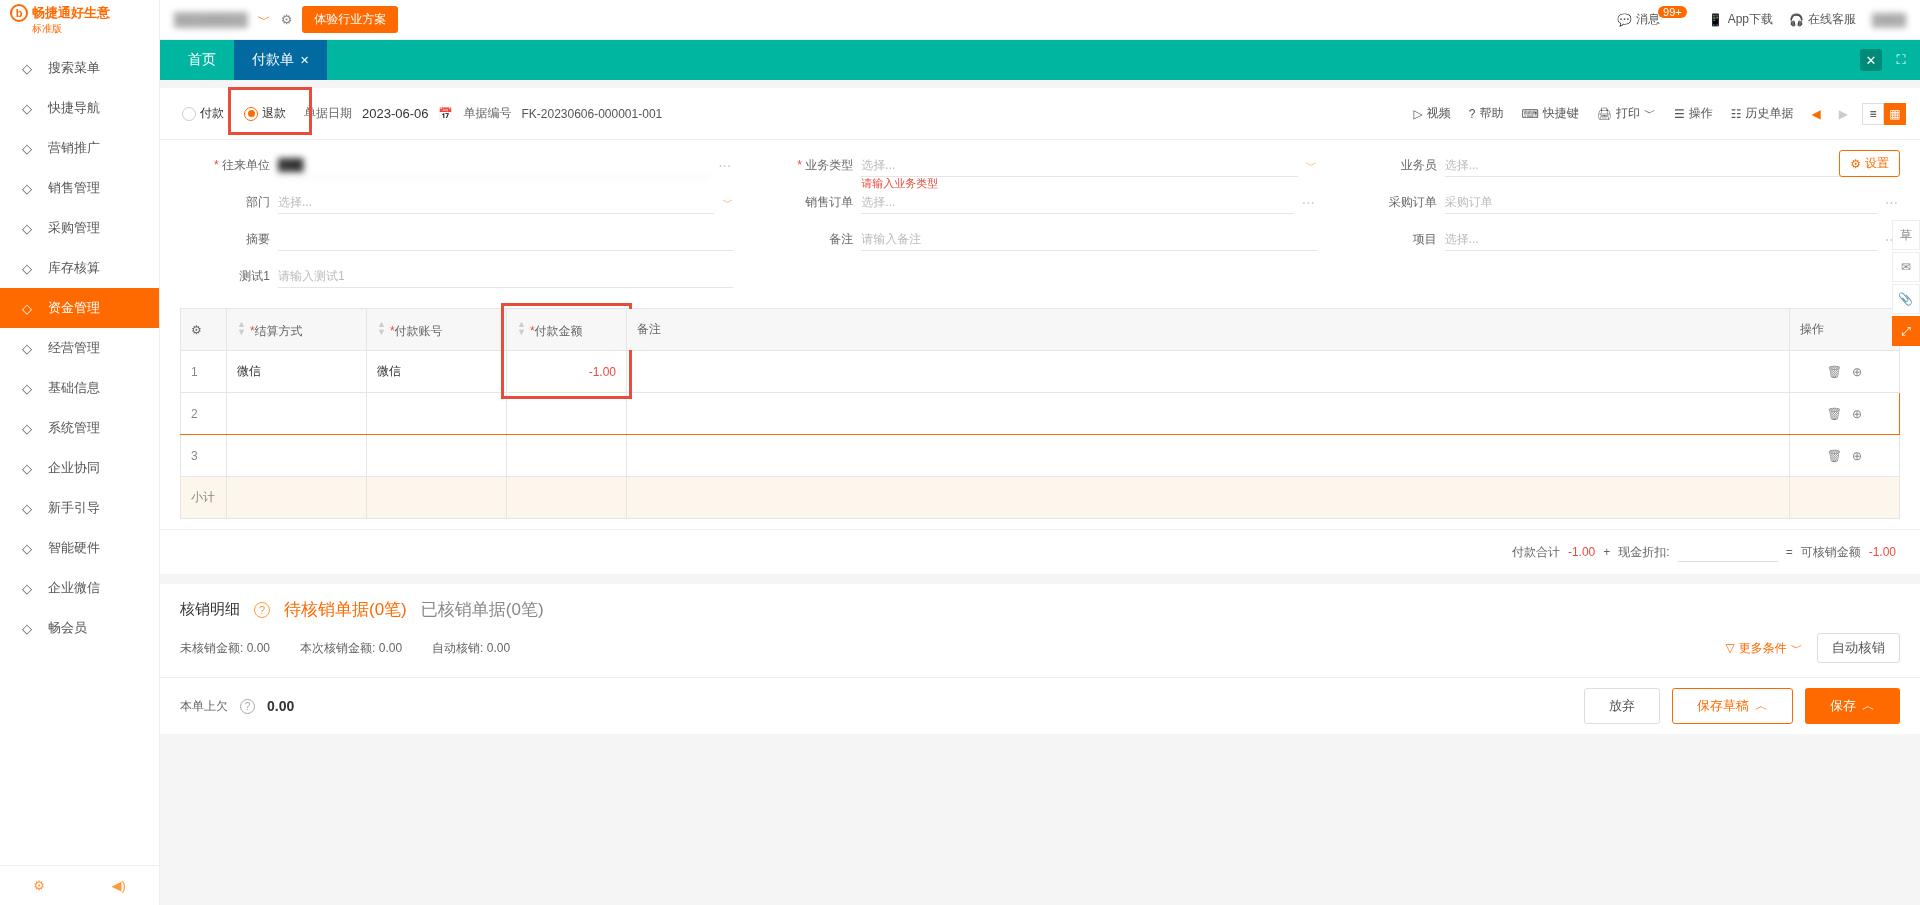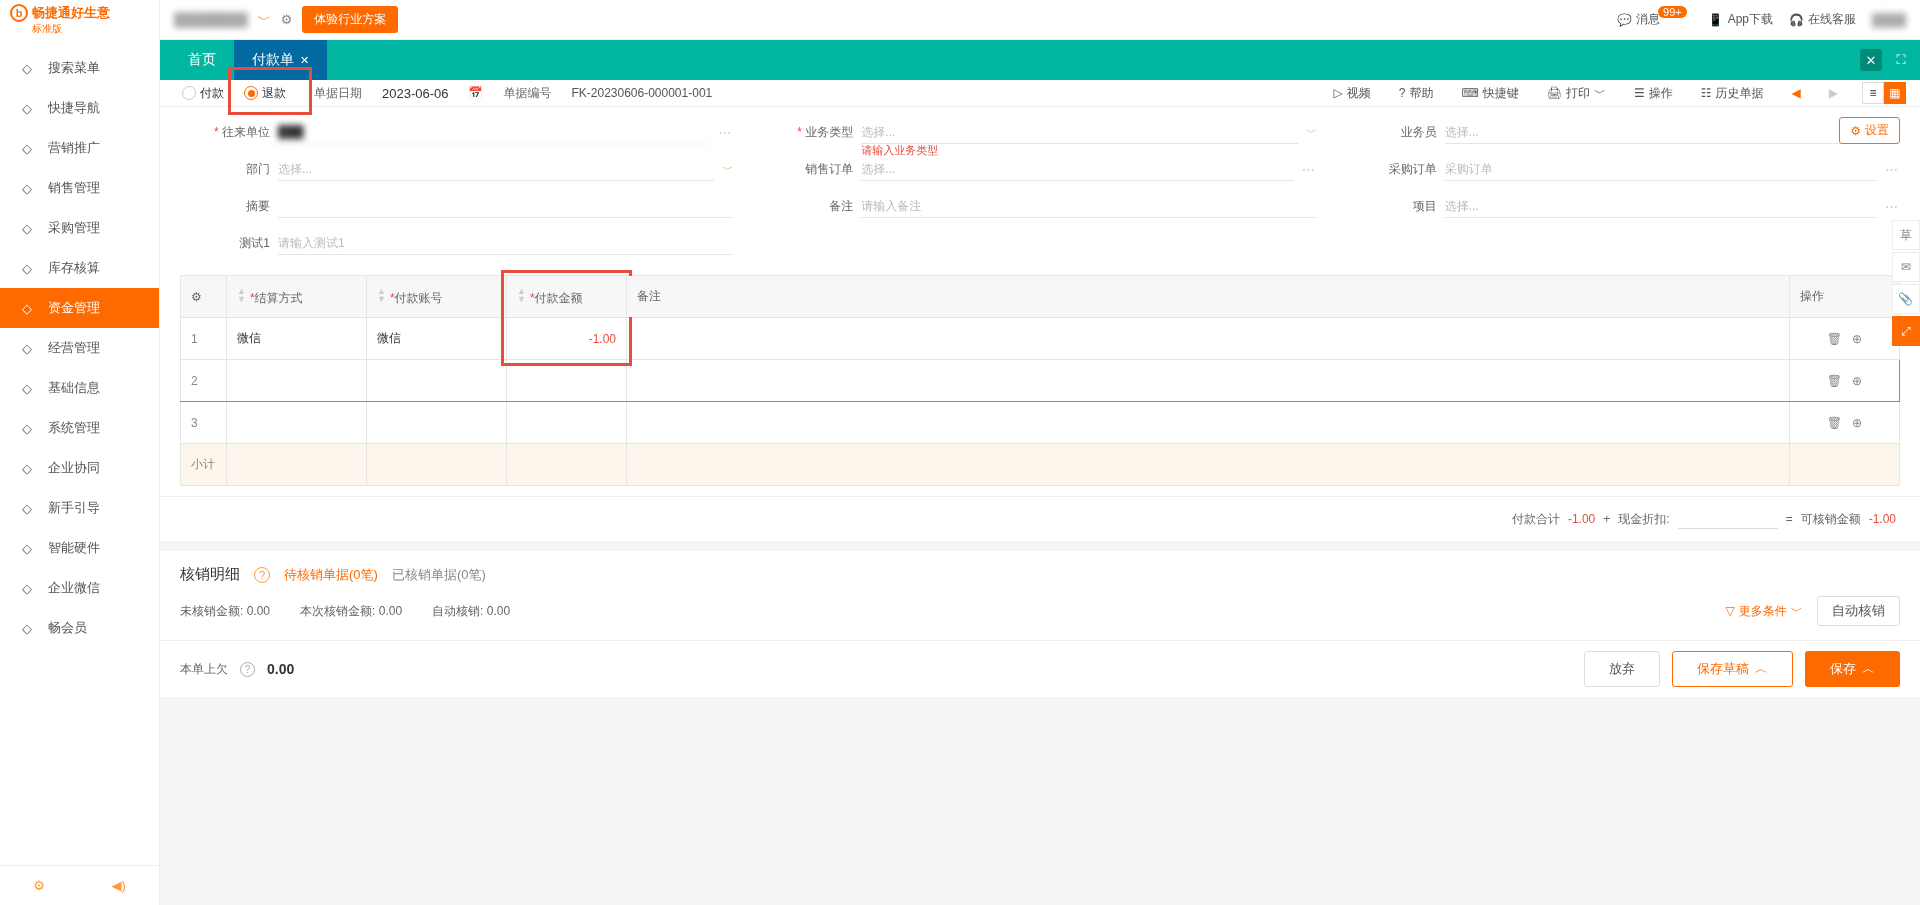--- a/index.html
+++ b/index.html
@@ -36,21 +36,21 @@
 
 .tabstrip { height: 40px; background: #00b6a0; display:flex; align-items:center; padding-left:10px; position:relative;}
 .tab { padding: 0 18px; height:100%; display:flex; align-items:center; color:#fff; font-size:14px; cursor:pointer; gap:6px;}
 .tab.active { background:#0369a1; }
 .tab-close { font-size:11px; }
 .tabstrip-right { margin-left:auto; display:flex; align-items:center; gap:8px; padding-right:8px;}
 .tabstrip-right .sq { width:22px; height:22px; display:flex; align-items:center; justify-content:center; color:#fff; cursor:pointer;}
 .tabstrip-right .sq.dark { background:#008a78; border-radius:3px;}
 
 
-.actionrow { height: 27px; background:#fff; border-bottom:1px solid #eee; display:flex; align-items:center; padding:0 14px; gap:20px; font-size:12px;}
+.actionrow { height: 52px; background:#fff; border-bottom:1px solid #eee; display:flex; align-items:center; padding:0 14px; gap:10px; font-size:12px;margin-top:8px;}
 .radio-group { display:flex; align-items:center; gap:4px; position:relative; }
 .radio-opt { display:flex; align-items:center; gap:4px; padding:4px 8px; cursor:pointer; }
 .radio-circle { width:14px; height:14px; border:1px solid #ccc; border-radius:50%; display:inline-flex; align-items:center; justify-content:center;}
 .radio-opt.selected .radio-circle { border-color:#ff6a00; }
 .radio-opt.selected .radio-circle::after { content:""; width:7px; height:7px; background:#ff6a00; border-radius:50%; }
 .red-box { position:absolute; border:3px solid #e74c3c; pointer-events:none; }
 .label-sm { color:#666; }
 .date-val { color:#333; font-size:13px; }
 .cal-icon { color:#ff9a3c; }
 .doc-no { color:#555; }
@@ -97,21 +97,21 @@
 
 .totals { background:#fff; padding: 12px 24px; display:flex; justify-content:flex-end; align-items:center; gap:8px; font-size:12px; color:#666; border-top:1px solid #eee;}
 .totals .neg { color:#e74c3c; }
 .totals input { border:none; border-bottom:1px solid #ddd; width:100px; padding:2px; outline:none;}
 
 
 .writeoff { background:#fff; margin-top:10px; padding:14px 20px; }
 .wo-header { display:flex; align-items:center; gap:14px; }
 .wo-title { font-size:15px; color:#333; }
 .wo-q { width:16px; height:16px; border:1px solid #ff9a3c; color:#ff9a3c; border-radius:50%; display:inline-flex; align-items:center; justify-content:center; font-size:11px;}
-.wo-tab { font-size:13px; color:#888; cursor:pointer;}
+.wo-tab { font-size:17px; color:#888; cursor:pointer;}
 .wo-tab.active { color:#ff6a00; }
 .wo-row2 { display:flex; gap:30px; margin-top:12px; font-size:12px; color:#666; align-items:center;}
 .wo-right { margin-left:auto; display:flex; align-items:center; gap:14px;}
 .more-cond { color:#ff6a00; cursor:pointer; display:flex; align-items:center; gap:4px;}
 .auto-wo-btn { border:1px solid #ddd; background:#fff; padding:5px 14px; border-radius:3px; cursor:pointer; color:#555;}
 
 
 .footerbar { background:#fff; border-top:1px solid #eee; padding:10px 20px; display:flex; align-items:center; gap:12px;}
 .balance-label { color:#666; font-size:12px;}
 .balance-q { width:15px; height:15px; border:1px solid #aaa; color:#aaa; border-radius:50%; display:inline-flex; align-items:center; justify-content:center; font-size:10px;}

